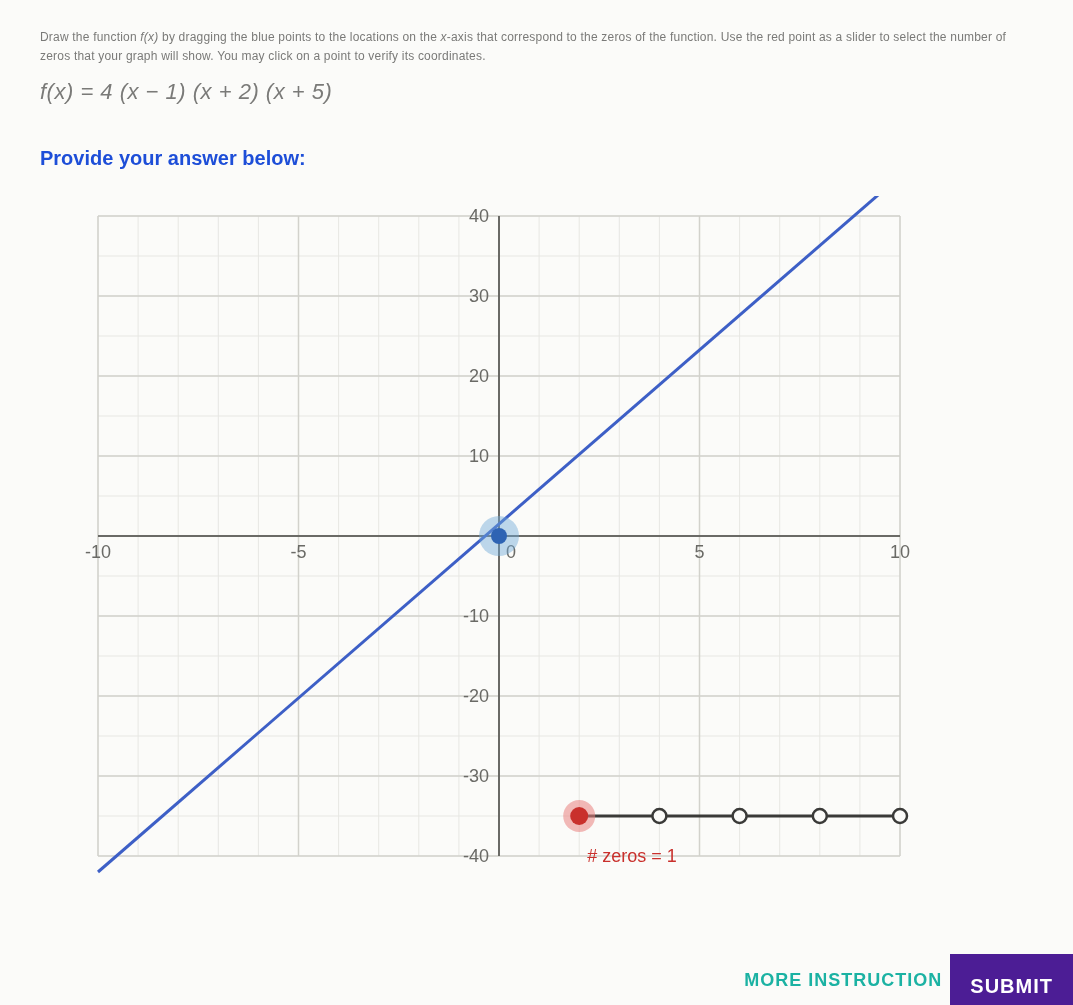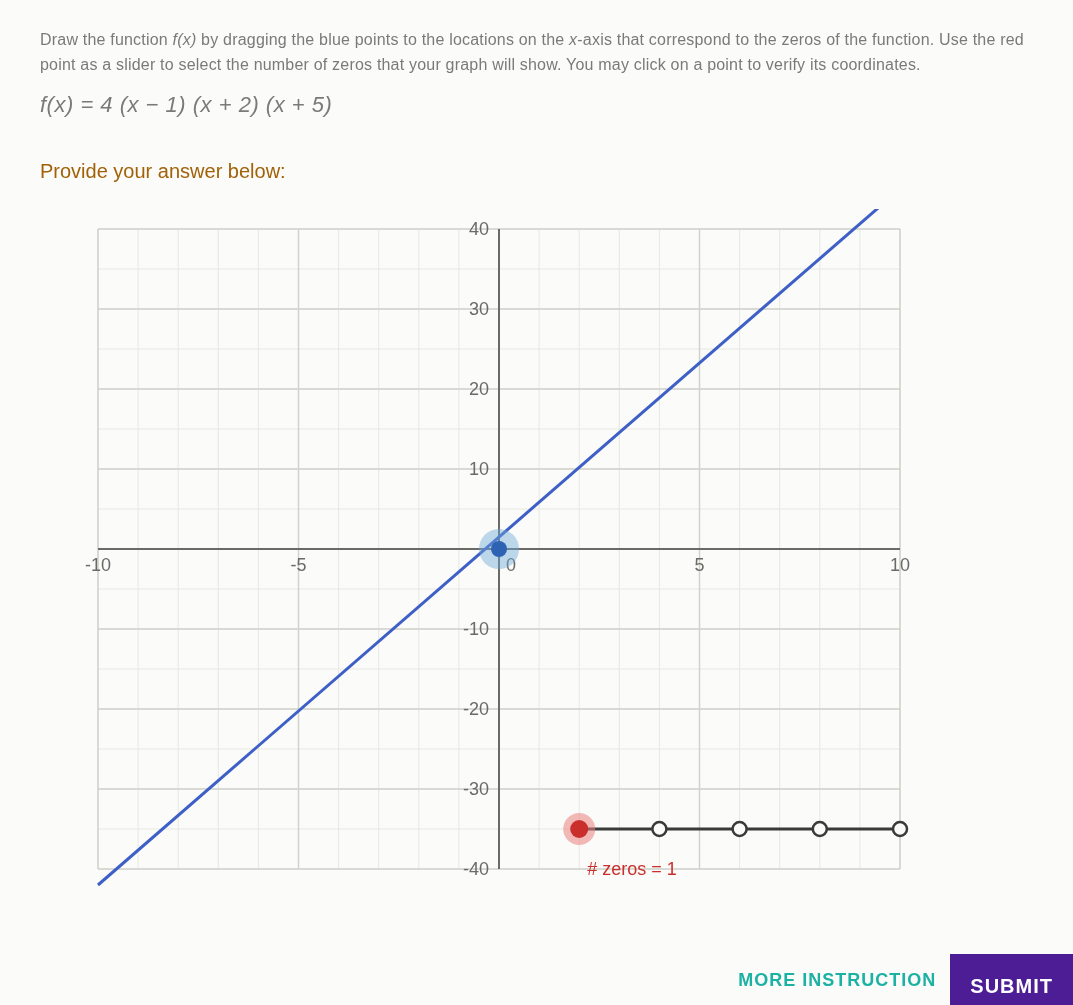--- a/index.html
+++ b/index.html
@@ -13,55 +13,56 @@
     color: #6b6b6b;
   }
   .page {
     background: #fbfbf9;
     padding: 28px 40px 0 40px;
     width: 100%;
     height: 100%;
     position: relative;
   }
   .instructions {
-    font-size: 16px;
+    font-size: 12px;
     line-height: 1.55;
     color: #7a7a78;
     margin-bottom: 14px;
     letter-spacing: 0.2px;
   }
   .instructions .math { font-style: italic; }
   .equation {
     font-size: 22px;
     color: #7a7a78;
     margin: 12px 0 42px 0;
     font-style: italic;
     letter-spacing: 0.5px;
   }
   .answer-label {
     font-size: 20px;
-    color: #a16207;
+    color: #1d4ed8;
     margin-bottom: 26px;
+    font-weight: bold;
   }
   .graph-wrap {
     position: relative;
     width: 870px;
     height: 690px;
     margin: 0 0 0 10px;
     background: #fbfbf9;
   }
   .graph-wrap svg { display:block; }
   .footer-bar {
     position: absolute;
     left: 0; right: 0; bottom: 0;
     height: 44px;
     display: flex;
     justify-content: flex-end;
     align-items: center;
-    gap: 14px;
+    gap: 8px;
     padding-right: 0;
   }
   .more-instruction {
     color: #1bb2a3;
     font-weight: 700;
     font-size: 18px;
     letter-spacing: 1px;
     cursor: pointer;
     padding-bottom: 6px;
   }

